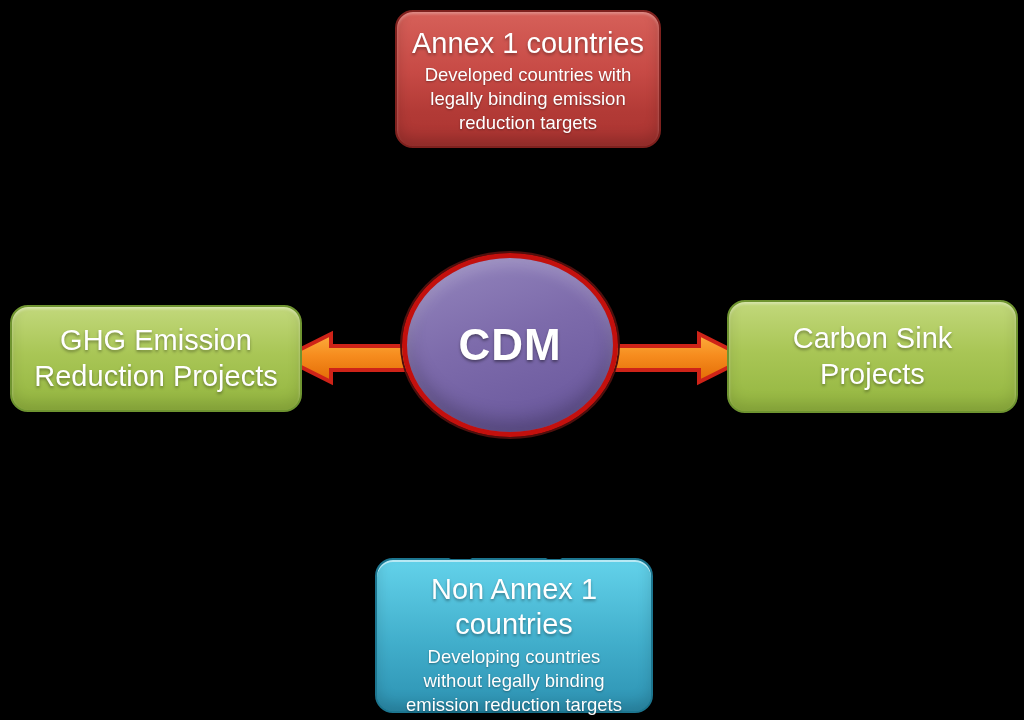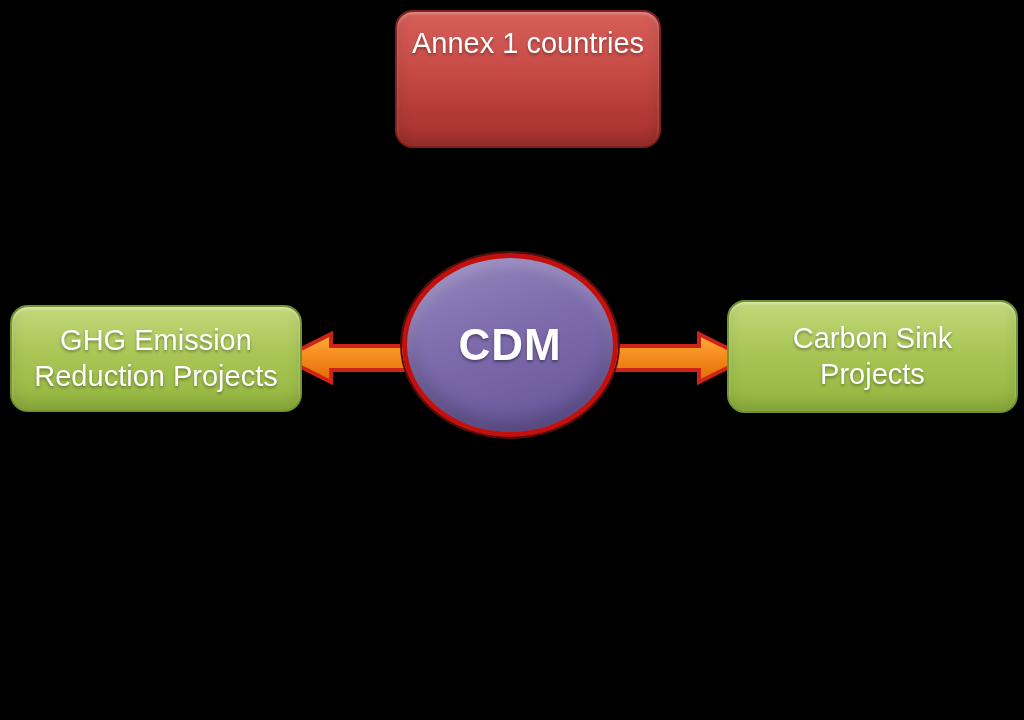--- a/index.html
+++ b/index.html
@@ -70,32 +70,42 @@
         <stop offset="45%" stop-color="#F68C1E"></stop>
         <stop offset="100%" stop-color="#E26B05"></stop>
       </linearGradient>
     </defs>
     <polygon points="283,358 331,334 331,346 512,346 512,370 331,370 331,382" fill="url(#arrowGrad)" stroke="#CE2318" stroke-width="4" stroke-linejoin="miter"></polygon>
     <polygon points="747,358 699,334 699,346 512,346 512,370 699,370 699,382" fill="url(#arrowGrad)" stroke="#CE2318" stroke-width="4" stroke-linejoin="miter"></polygon>
   </svg>
 
   <div class="node node-annex1">
     <div class="node-title">Annex 1 countries</div>
+    <div class="node-desc">Developed countries with
+legally binding emission
+reduction targets</div>
   </div>
 
   <div class="node node-ghg">
     <div class="node-title">GHG Emission
 Reduction Projects</div>
   </div>
 
   <div class="node node-carbon-sink">
     <div class="node-title">Carbon Sink
 Projects</div>
   </div>
 
+  <div class="node node-non-annex1">
+    <div class="node-title">Non Annex 1
+countries</div>
+    <div class="node-desc">Developing countries
+without legally binding
+emission reduction targets</div>
+  </div>
 
   <div class="node-cdm">
     <span class="cdm-label">CDM</span>
   </div>
 
   <div class="notch notch-left"></div>
   <div class="notch notch-right"></div>
 
 </div>
 

